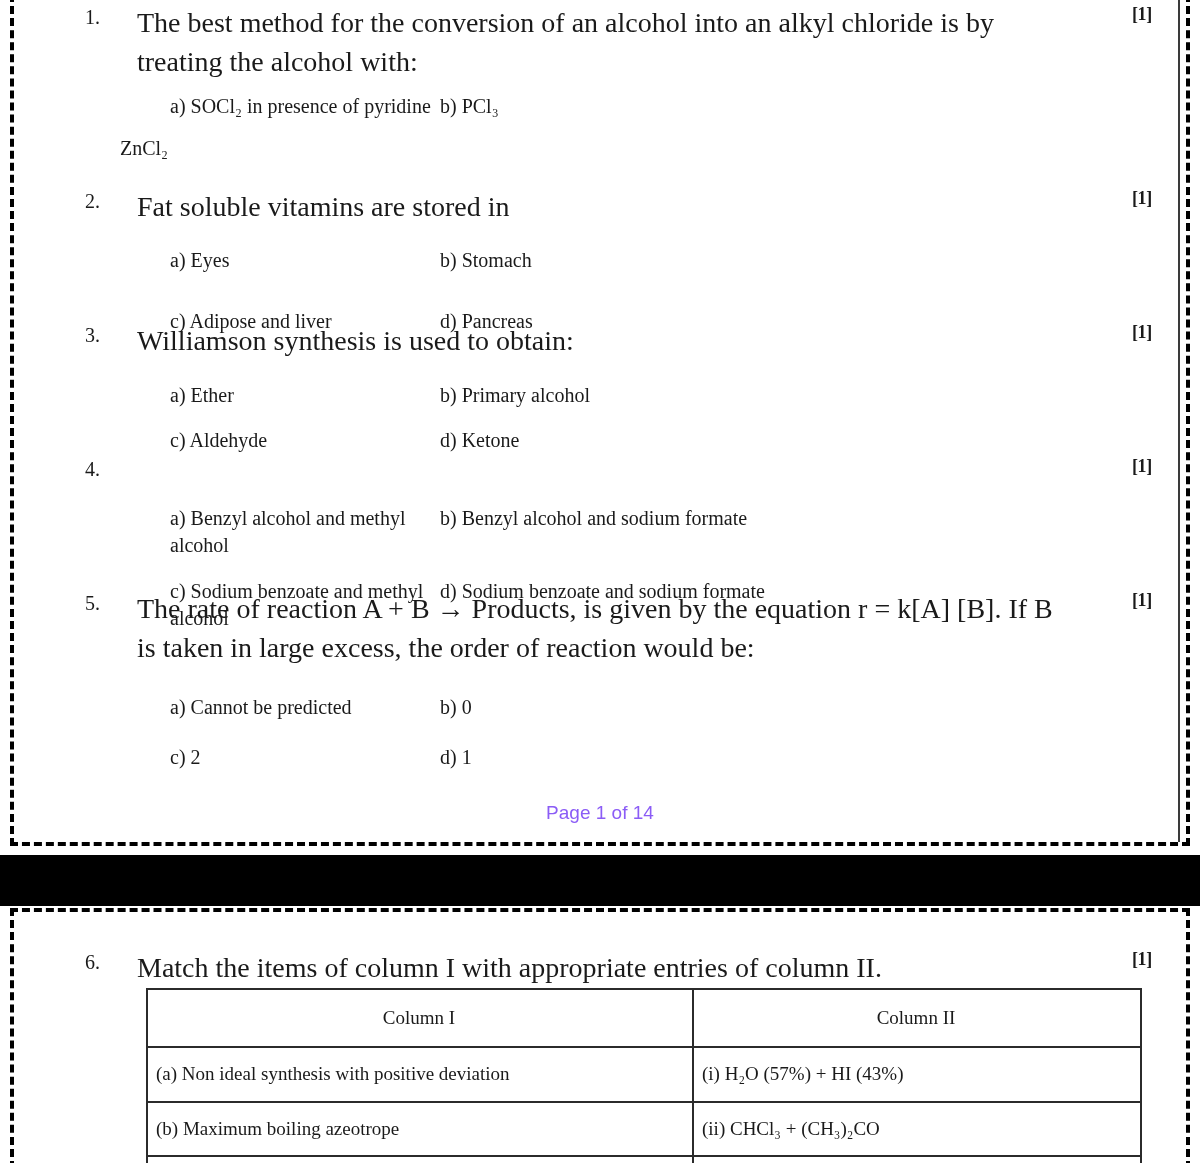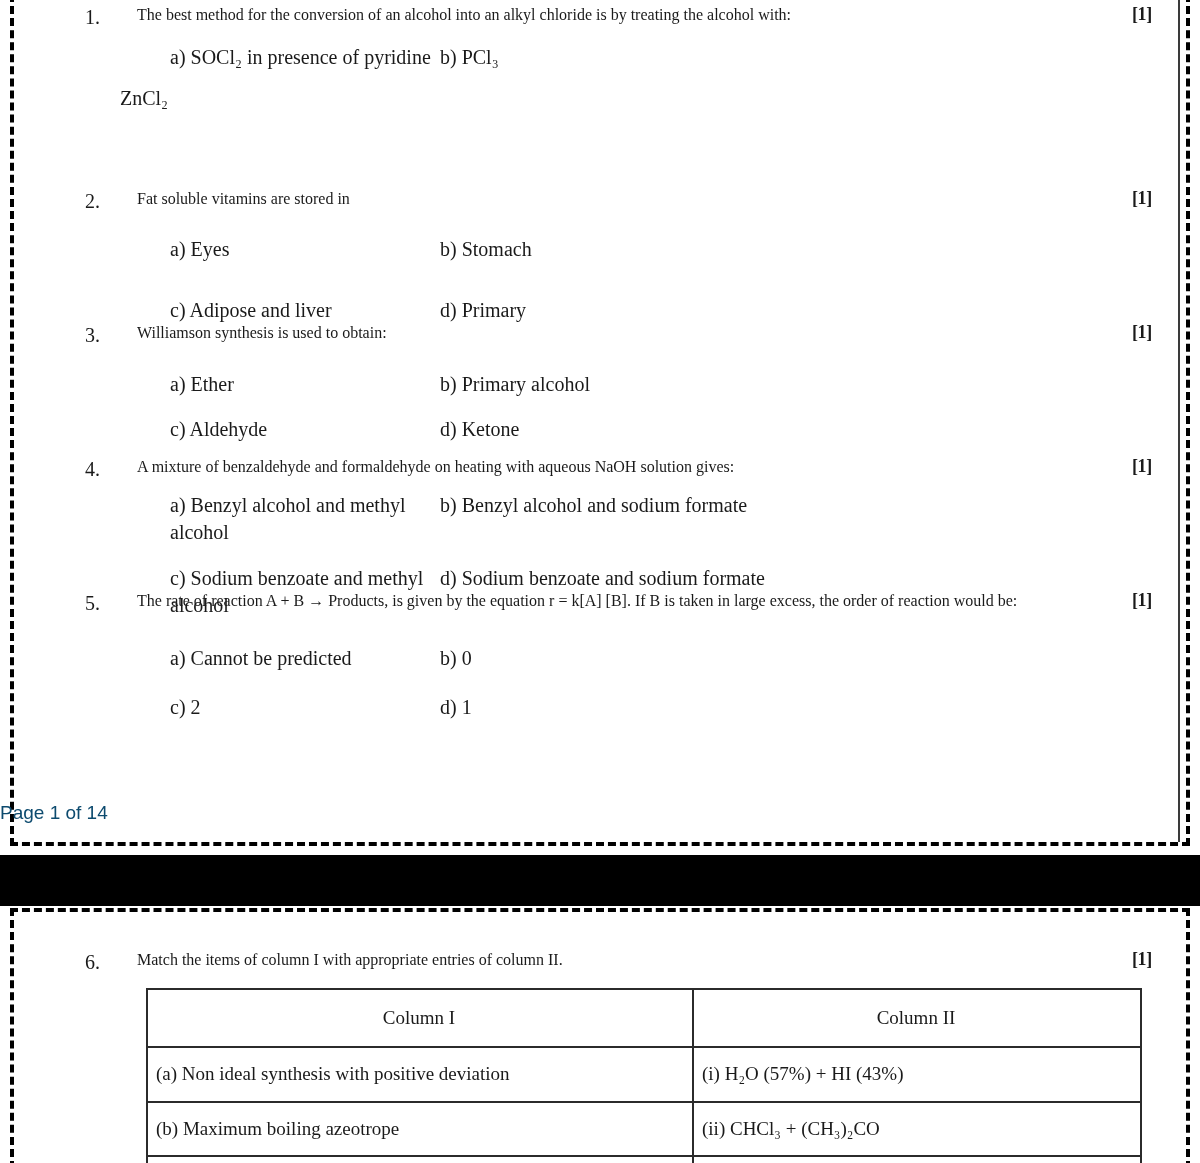--- a/index.html
+++ b/index.html
@@ -77,21 +77,21 @@
     width: 52px;
     flex: 0 0 52px;
     text-align: left;
     padding-left: 85px;
     box-sizing: content-box;
     font-size: 20px;
     line-height: 1.38;
   }
   .qtext {
     flex: 1 1 auto;
-    font-size: 16px;
+    font-size: 28px;
     line-height: 1.38;
     padding-right: 86px;
     max-width: 938px;
   }
   .marks {
     position: absolute;
     right: 48px;
     top: 0;
     font-size: 18px;
     font-weight: bold;
@@ -122,24 +122,24 @@
     font-size: 20px;
     line-height: 1.38;
     margin-top: 14px;
   }
 
   
   .page-footer {
     position: absolute;
     left: 0;
     right: 0;
-    text-align: left;
+    text-align: center;
     font-family: "Liberation Sans", "DejaVu Sans", sans-serif;
     font-size: 19px;
-    color: #0c4a6e;
+    color: #8b5cf6;
   }
 
   
   .match-table {
     position: absolute;
     left: 146px;
     top: 988px;
     width: 954px;
     border-collapse: collapse;
     table-layout: fixed;
@@ -189,21 +189,21 @@
       <div class="qtext">Fat soluble vitamins are stored in</div>
       <div class="marks">[1]</div>
     </div>
     <div class="opts" style="margin-top:20px;">
       <div class="optrow">
         <div class="opt-a">a) Eyes</div>
         <div class="opt-b">b) Stomach</div>
       </div>
       <div class="optrow" style="margin-top:34px;">
         <div class="opt-a">c) Adipose and liver</div>
-        <div class="opt-b">d) Primary</div>
+        <div class="opt-b">d) Pancreas</div>
       </div>
     </div>
   </div>
 
   <div class="qblock" style="top:322px;">
     <div class="qhead">
       <div class="qnum">3.</div>
       <div class="qtext">Williamson synthesis is used to obtain:</div>
       <div class="marks">[1]</div>
     </div>
@@ -215,24 +215,23 @@
       <div class="optrow" style="margin-top:18px;">
         <div class="opt-a">c) Aldehyde</div>
         <div class="opt-b">d) Ketone</div>
       </div>
     </div>
   </div>
 
   <div class="qblock" style="top:456px;">
     <div class="qhead">
       <div class="qnum">4.</div>
-      <div class="qtext">A mixture of benzaldehyde and formaldehyde on heating with aqueous NaOH solution gives:</div>
-      <div class="marks">[1]</div>
-    </div>
-    <div class="opts" style="margin-top:8px;">
+      <div class="marks">[1]</div>
+    </div>
+    <div class="opts" style="margin-top:21px;">
       <div class="optrow">
         <div class="opt-a">a) Benzyl alcohol and methyl alcohol</div>
         <div class="opt-b">b) Benzyl alcohol and sodium formate</div>
       </div>
       <div class="optrow" style="margin-top:18px;">
         <div class="opt-a">c) Sodium benzoate and methyl alcohol</div>
         <div class="opt-b">d) Sodium benzoate and sodium formate</div>
       </div>
     </div>
   </div>

